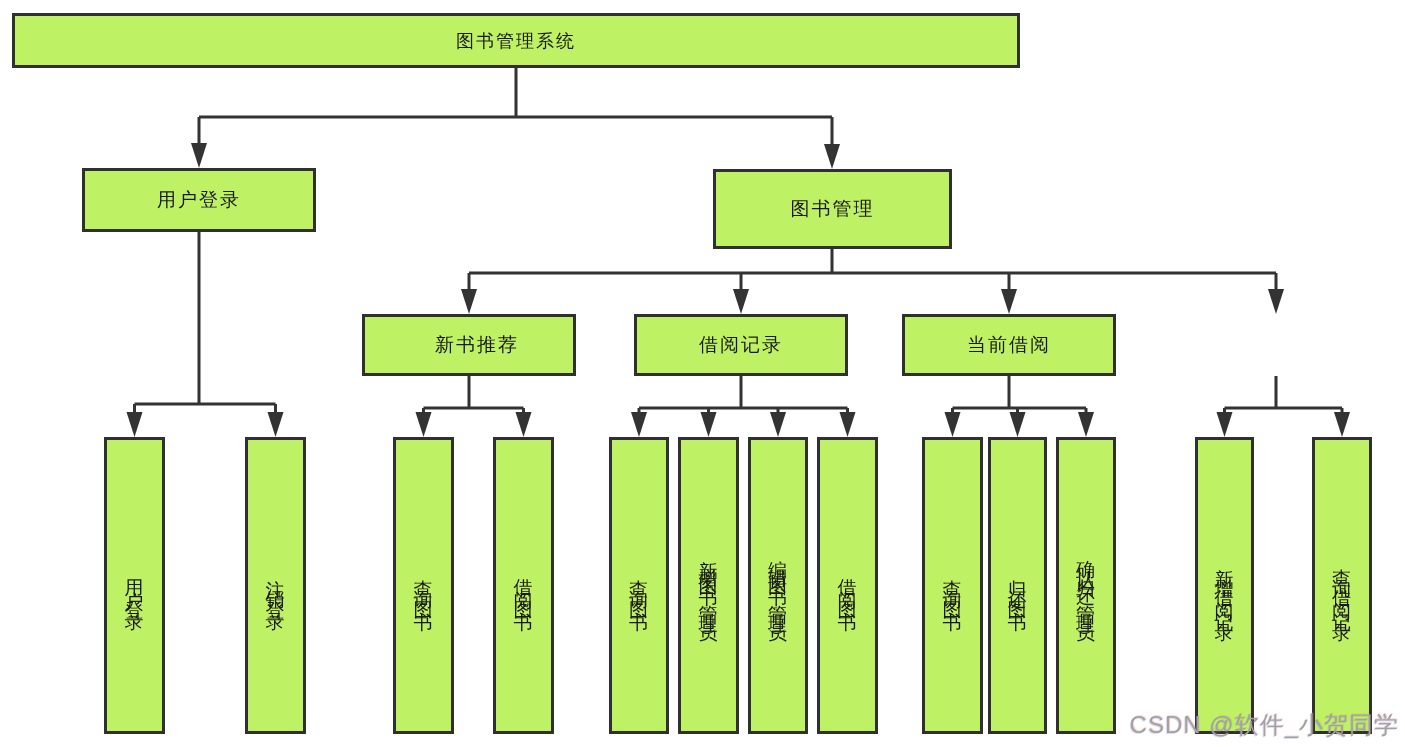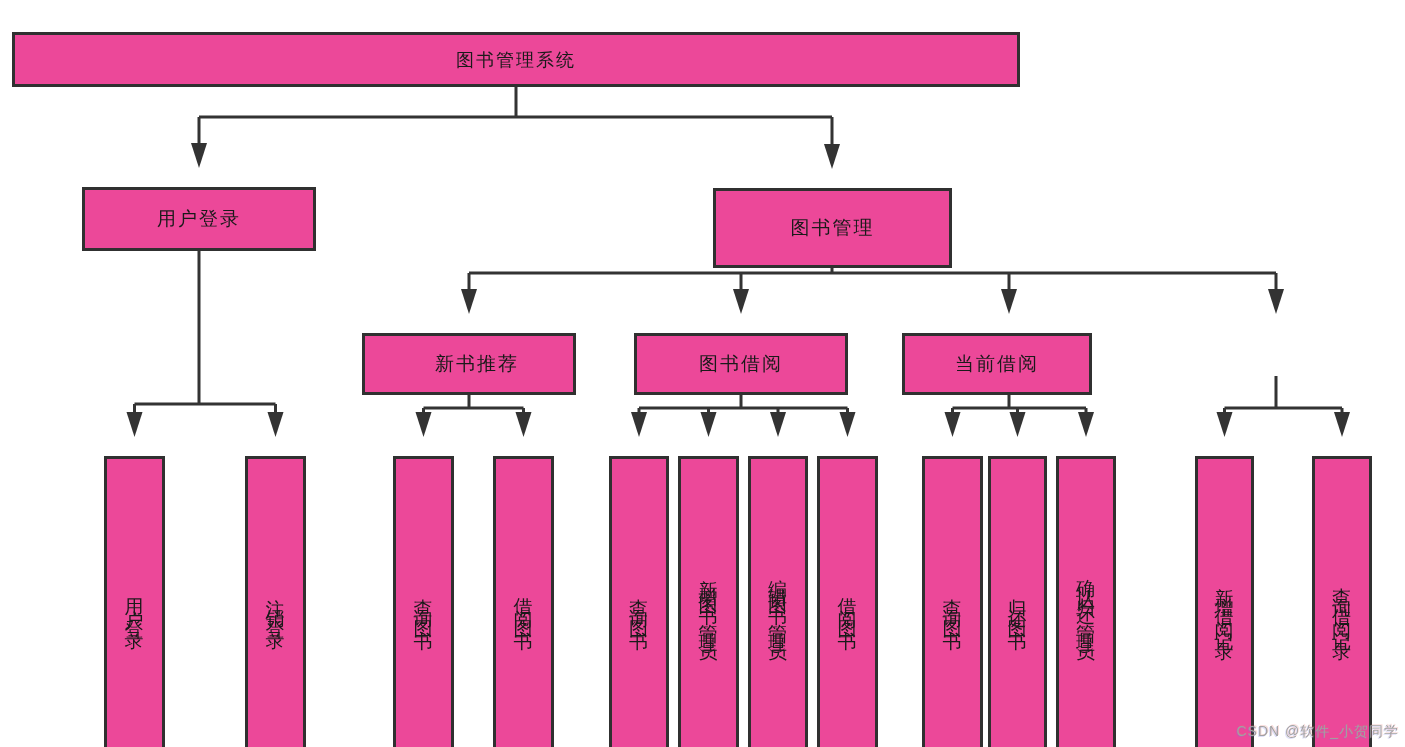--- a/index.html
+++ b/index.html
@@ -18,27 +18,26 @@
   svg.connectors {
     position: absolute;
     left: 0;
     top: 0;
     z-index: 1;
   }
   .box {
     position: absolute;
     box-sizing: border-box;
     border: 3px solid #303030;
-    background: #ec4899;
+    background: #bef264;
     display: flex;
     align-items: center;
     justify-content: center;
     color: #1a1a1a;
     z-index: 2;
-    margin-top: 19px;
   }
   .box.h .label {
     font-size: 19px;
     letter-spacing: 2px;
     white-space: nowrap;
   }
   .box.root .label {
     font-size: 18px;
     letter-spacing: 2px;
   }
@@ -49,21 +48,21 @@
     letter-spacing: 11px;
     line-height: 1;
   }
   .box.v.long .label {
     letter-spacing: 9px;
   }
   .watermark {
     position: absolute;
     right: 6px;
     bottom: 6px;
-    font-size: 14px;
+    font-size: 24px;
     color: #a2a2a2;
     letter-spacing: 1px;
     z-index: 3;
     text-shadow: 1px -1px 0 rgba(230,120,120,0.25), -1px 1px 0 rgba(120,120,230,0.25);
     white-space: nowrap;
   }
 </style>
 </head>
 <body>
 
@@ -120,23 +119,23 @@
     <span class="label">用户登录</span>
   </div>
   <div class="box h" style="left:713px; top:169px; width:239px; height:80px;">
     <span class="label">图书管理</span>
   </div>
 
   <div class="box h" style="left:362px; top:314px; width:214px; height:62px;padding-left:16px;">
     <span class="label">新书推荐</span>
   </div>
   <div class="box h" style="left:634px; top:314px; width:214px; height:62px;">
-    <span class="label">图书借阅</span>
+    <span class="label">借阅记录</span>
   </div>
-  <div class="box h" style="left:902px; top:314px; width:190px; height:62px;">
+  <div class="box h" style="left:902px; top:314px; width:214px; height:62px;">
     <span class="label">当前借阅</span>
   </div>
 
   <div class="box v" style="left:104px; top:437px; width:61px; height:297px;">
     <span class="label">用户登录</span>
   </div>
   <div class="box v" style="left:245px; top:437px; width:61px; height:297px;">
     <span class="label">注销登录</span>
   </div>
 

